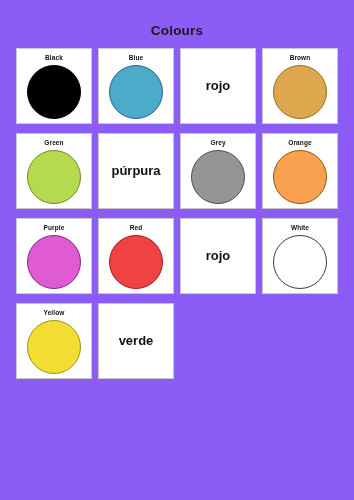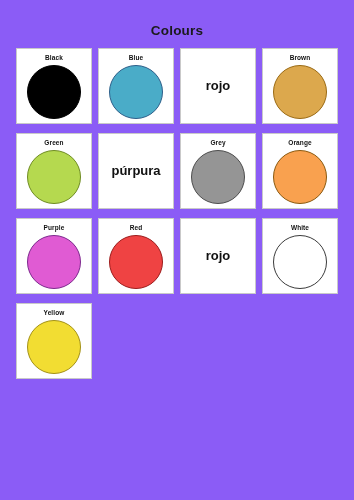--- a/index.html
+++ b/index.html
@@ -160,15 +160,18 @@
         <div class="swatch-circle-wrap">
           <div class="swatch-circle" style="background: rgb(255, 255, 255); border: 1px solid rgb(59, 59, 59);"></div>
         </div>
       </div>
       <div class="card colour-card">
         <div class="swatch-label">Yellow</div>
         <div class="swatch-circle-wrap">
           <div class="swatch-circle" style="background: rgb(242, 221, 50); border: 1px solid rgb(163, 145, 23);"></div>
         </div>
       </div>
+      <div class="card word-card">
+        <div class="word-text">verde</div>
+      </div>
     </div>
 
 </div>
 
 </body></html>

